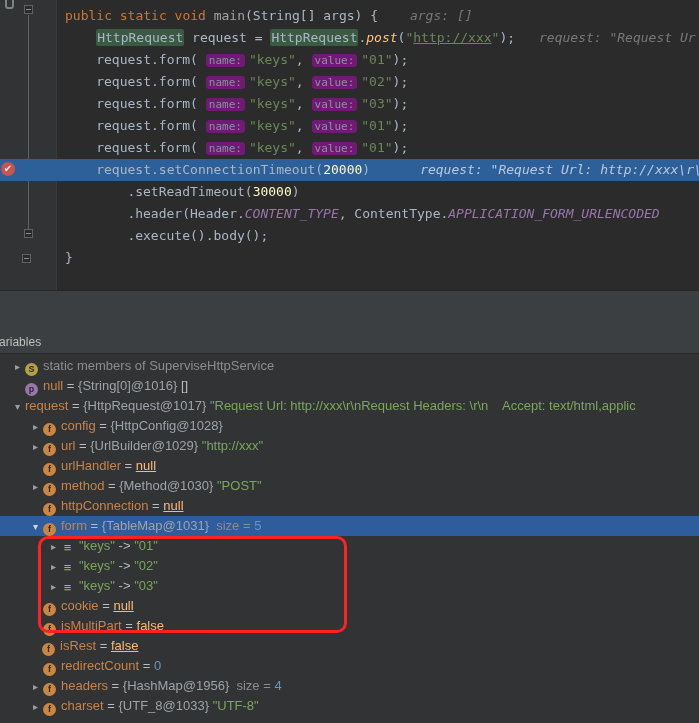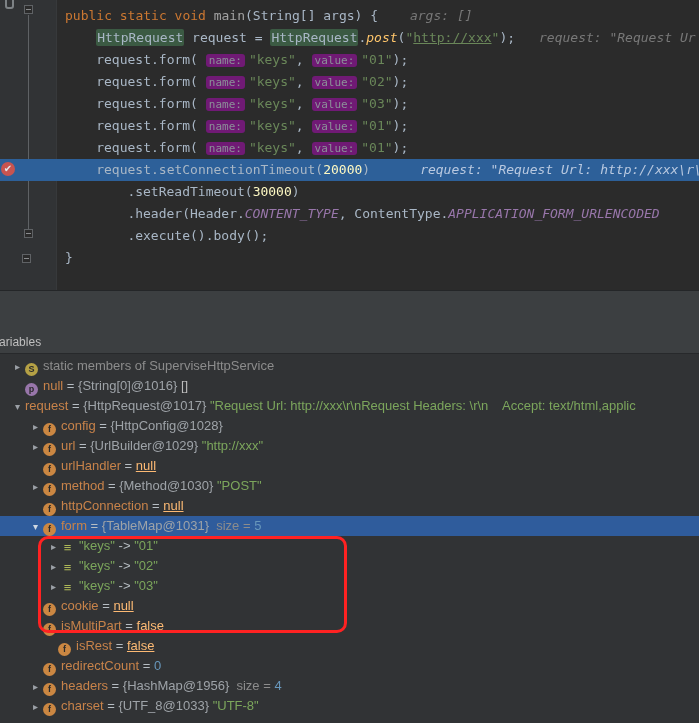--- a/index.html
+++ b/index.html
@@ -157,19 +157,19 @@
     <div class="var-row" style="padding-left: 28px;"><span class="chev">▸</span><span class="vicon vicon-f">f</span><span class="vp-name">url</span><span class="vp-eq"> = </span><span class="vp-ref">{UrlBuilder@1029} </span><span class="vp-str">"http://xxx"</span></div>
     <div class="var-row" style="padding-left: 28px;"><span class="chev"></span><span class="vicon vicon-f">f</span><span class="vp-name">urlHandler</span><span class="vp-eq"> = </span><span class="vp-kw">null</span></div>
     <div class="var-row" style="padding-left: 28px;"><span class="chev">▸</span><span class="vicon vicon-f">f</span><span class="vp-name">method</span><span class="vp-eq"> = </span><span class="vp-ref">{Method@1030} </span><span class="vp-str">"POST"</span></div>
     <div class="var-row" style="padding-left: 28px;"><span class="chev"></span><span class="vicon vicon-f">f</span><span class="vp-name">httpConnection</span><span class="vp-eq"> = </span><span class="vp-kw">null</span></div>
     <div class="var-row selected" style="padding-left: 28px;"><span class="chev">▾</span><span class="vicon vicon-f">f</span><span class="vp-name">form</span><span class="vp-eq"> = </span><span class="vp-ref">{TableMap@1031}  </span><span class="vp-dim">size = </span><span class="vp-num">5</span></div>
     <div class="var-row" style="padding-left: 46px;"><span class="chev">▸</span><span class="vicon vicon-entry">≡</span><span class="vp-str">"keys"</span><span class="vp-eq"> -&gt; </span><span class="vp-str">"01"</span></div>
     <div class="var-row" style="padding-left: 46px;"><span class="chev">▸</span><span class="vicon vicon-entry">≡</span><span class="vp-str">"keys"</span><span class="vp-eq"> -&gt; </span><span class="vp-str">"02"</span></div>
     <div class="var-row" style="padding-left: 46px;"><span class="chev">▸</span><span class="vicon vicon-entry">≡</span><span class="vp-str">"keys"</span><span class="vp-eq"> -&gt; </span><span class="vp-str">"03"</span></div>
     <div class="var-row" style="padding-left: 28px;"><span class="chev"></span><span class="vicon vicon-f">f</span><span class="vp-name">cookie</span><span class="vp-eq"> = </span><span class="vp-kw">null</span></div>
     <div class="var-row" style="padding-left: 28px;"><span class="chev"></span><span class="vicon vicon-f">f</span><span class="vp-name">isMultiPart</span><span class="vp-eq"> = </span><span class="vp-kw">false</span></div>
-    <div class="var-row" style="padding-left: 43px;"><span class="chev"></span><span class="vicon vicon-f">f</span><span class="vp-name">isRest</span><span class="vp-eq"> = </span><span class="vp-kw">false</span></div>
+    <div class="var-row" style="padding-left: 27px;"><span class="chev"></span><span class="vicon vicon-f">f</span><span class="vp-name">isRest</span><span class="vp-eq"> = </span><span class="vp-kw">false</span></div>
     <div class="var-row" style="padding-left: 28px;"><span class="chev"></span><span class="vicon vicon-f">f</span><span class="vp-name">redirectCount</span><span class="vp-eq"> = </span><span class="vp-num">0</span></div>
     <div class="var-row" style="padding-left: 28px;"><span class="chev">▸</span><span class="vicon vicon-f">f</span><span class="vp-name">headers</span><span class="vp-eq"> = </span><span class="vp-ref">{HashMap@1956}  </span><span class="vp-dim">size = </span><span class="vp-num">4</span></div>
     <div class="var-row" style="padding-left: 28px;"><span class="chev">▸</span><span class="vicon vicon-f">f</span><span class="vp-name">charset</span><span class="vp-eq"> = </span><span class="vp-ref">{UTF_8@1033} </span><span class="vp-str">"UTF-8"</span></div>
   </div>
 
 <div class="annotation"></div>
 
 </body></html>

